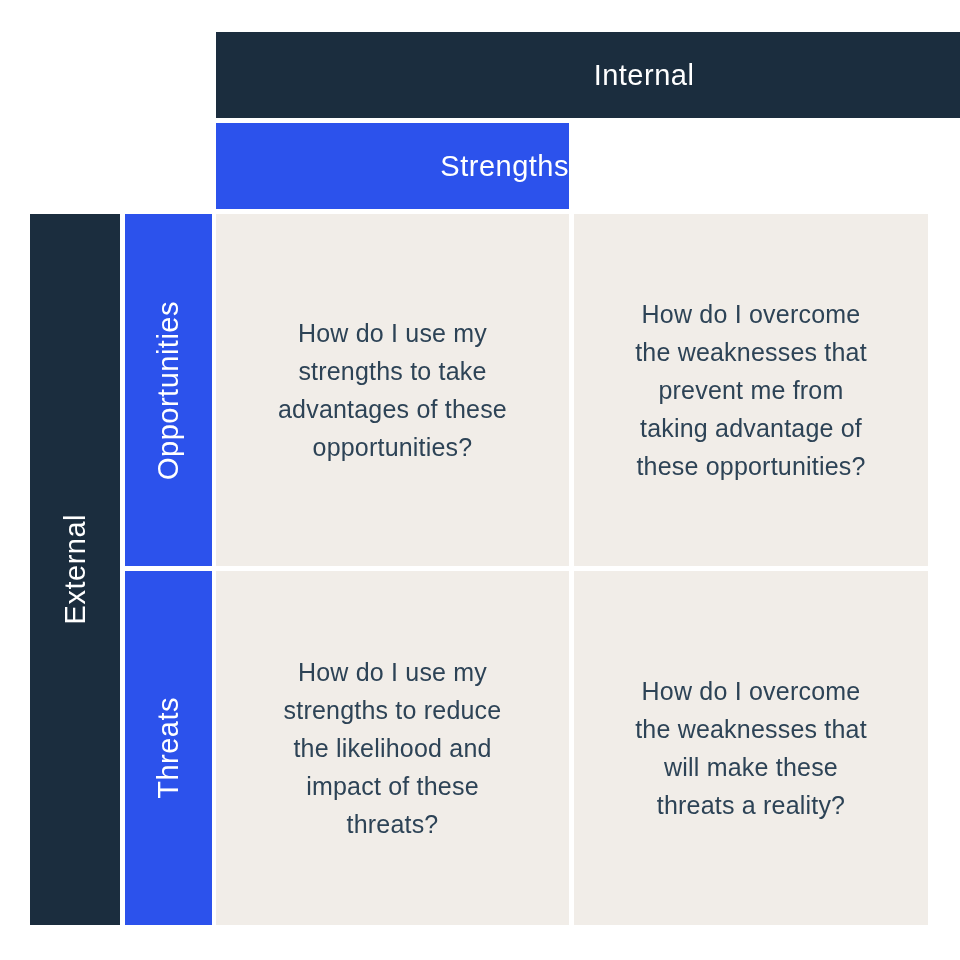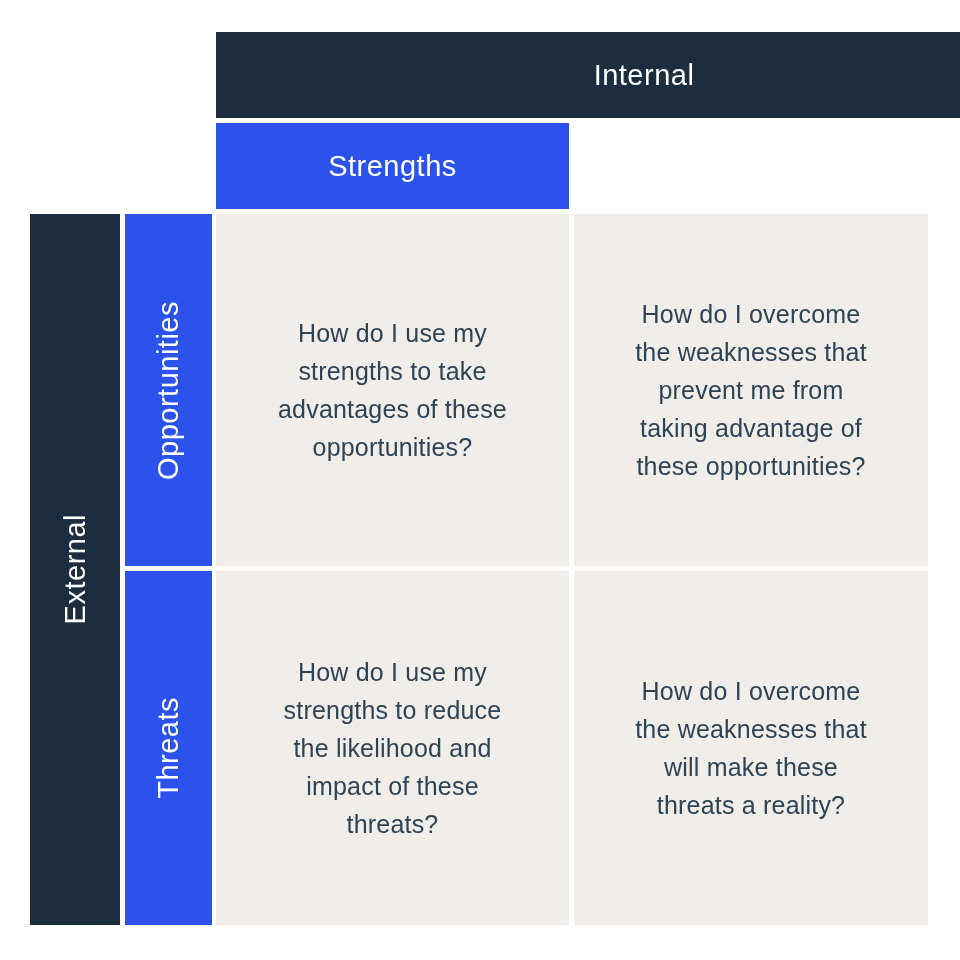--- a/index.html
+++ b/index.html
@@ -54,21 +54,21 @@
     background: var(--cell_bg);
     color: var(--cell_text);
     font-size: 25px;
     line-height: 38px;
     white-space: pre-line;
     letter-spacing: 0.2px;
   }
 
   
   #internal-header   { left: 216px; top: 32px;  width: 856px; height: 86px; }
-  #strengths-header  { left: 216px; top: 123px; width: 353px; height: 86px; }
+  #strengths-header  { left: 216px; top: 123px; width: 353px; height: 86px; justify-content: flex-end; }
   #weaknesses-header { left: 574px; top: 123px; width: 354px; height: 86px; }
   #external-header   { left: 30px;  top: 214px; width: 90px;  height: 711px; }
   #opportunities-header { left: 125px; top: 214px; width: 87px; height: 352px; }
   #threats-header    { left: 125px; top: 571px; width: 87px;  height: 354px; }
   #cell-so { left: 216px; top: 214px; width: 353px; height: 352px; }
   #cell-wo { left: 574px; top: 214px; width: 354px; height: 352px; }
   #cell-st { left: 216px; top: 571px; width: 353px; height: 354px; }
   #cell-wt { left: 574px; top: 571px; width: 354px; height: 354px; }
 </style>
 </head>

